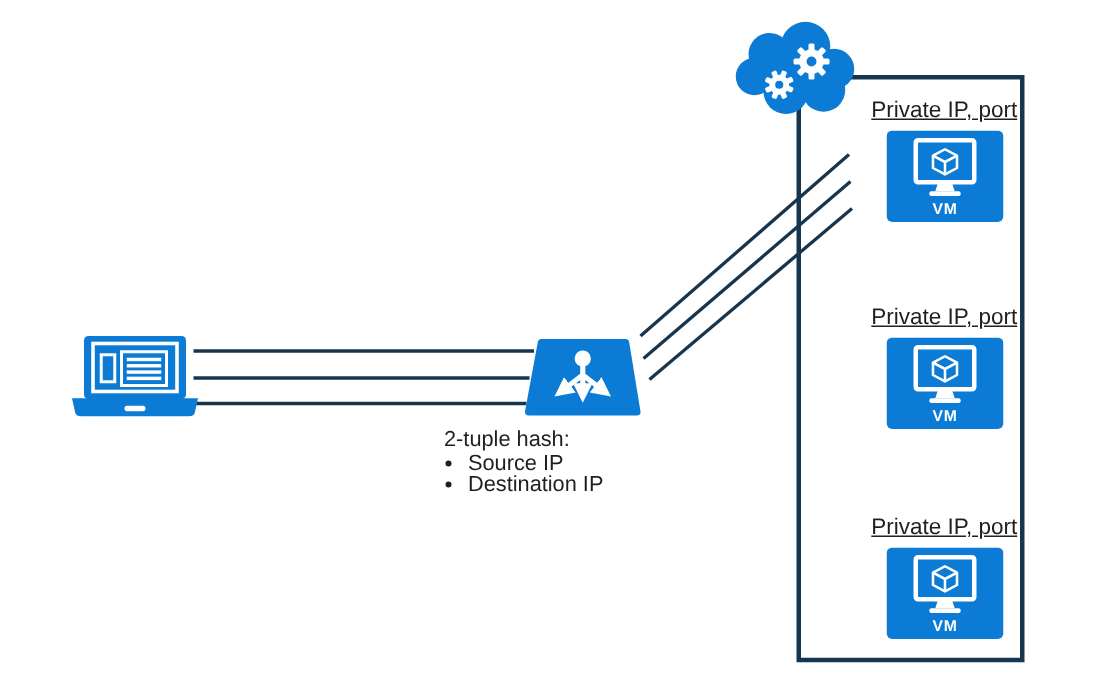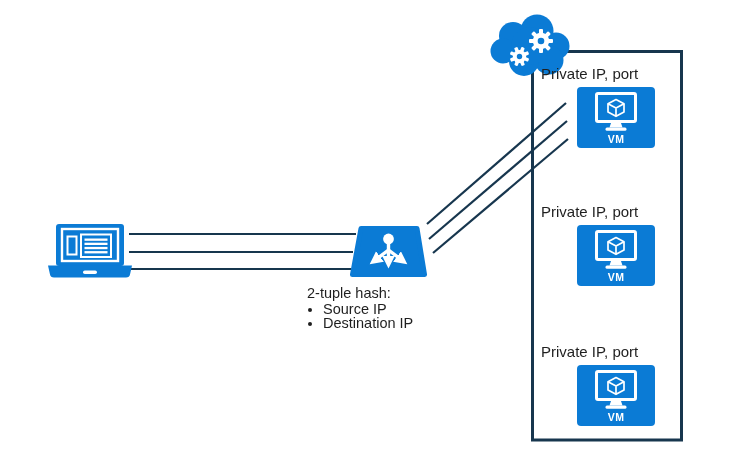--- a/index.html
+++ b/index.html
@@ -1,24 +1,24 @@
 <!DOCTYPE html>
 <html><head>
 <meta charset="utf-8">
 <style>
   html,body{margin:0;padding:0;background:#ffffff;}
   .canvas{
     position:relative;width:734px;height:456px;overflow:hidden;background:#ffffff;
     font-family:"Liberation Sans",sans-serif;color:#1f1f1f;
   }
   .layer{position:absolute;left:0;top:0;}
-  .hash-note{position:absolute;left:307px;top:286px;font-size:14.5px;line-height:15px;}
+  .hash-note{position:absolute;left:296px;top:286px;font-size:14.5px;line-height:15px;}
   .hash-note ul{margin:1px 14px 0 0;padding-left:16px;list-style:disc;}
   .hash-note li{line-height:14px;}
-  .vm-group{position:absolute;left:541px;width:149px;}
+  .vm-group{position:absolute;left:555px;width:149px;text-align:center;text-decoration:underline;}
   .vm-group.g1{top:63px;} .vm-group.g2{top:201px;} .vm-group.g3{top:341px;}
   .vm-label{font-size:15px;line-height:21px;white-space:nowrap;}
   .vm-icon{display:block;margin:3px auto 0 auto;}
 </style>
 </head>
 <body>
 
 <div class="canvas">
 
   <svg class="layer" width="734" height="456" viewBox="0 0 734 456">

